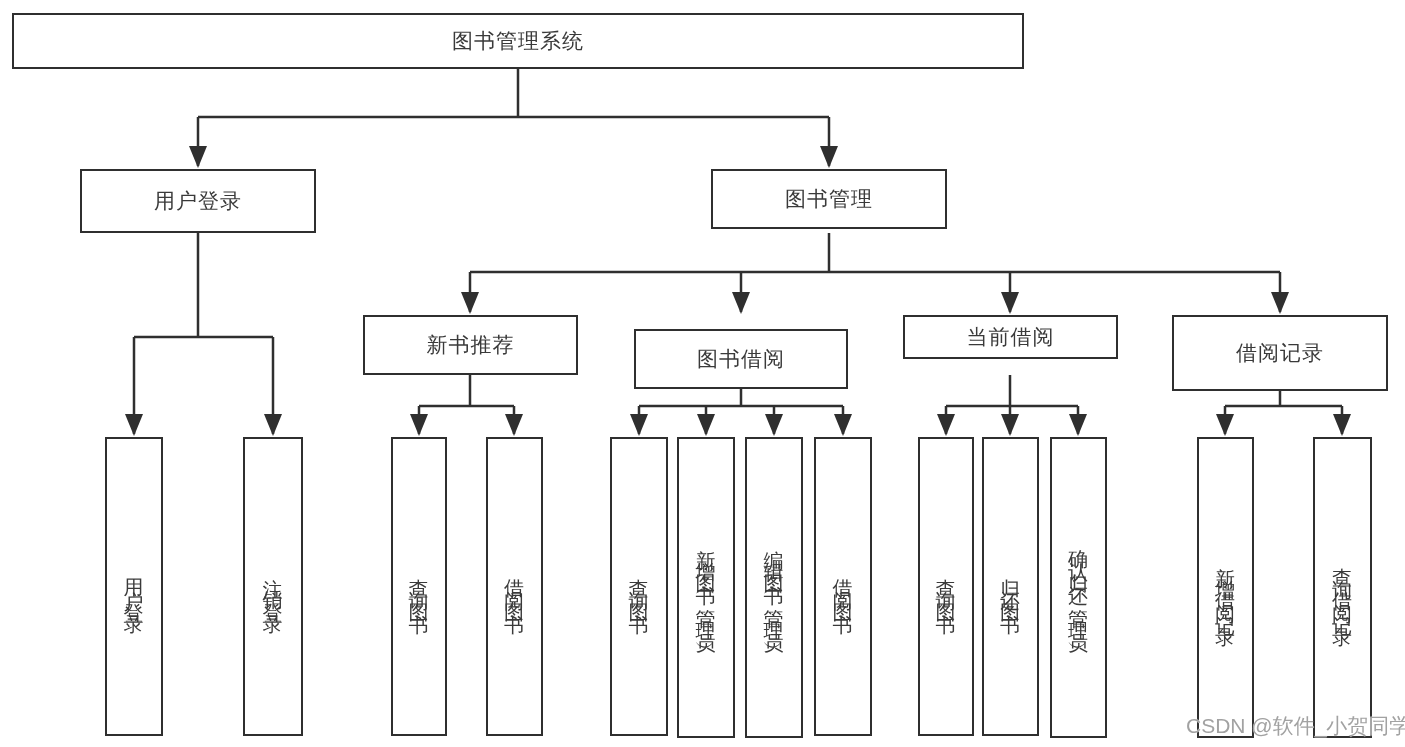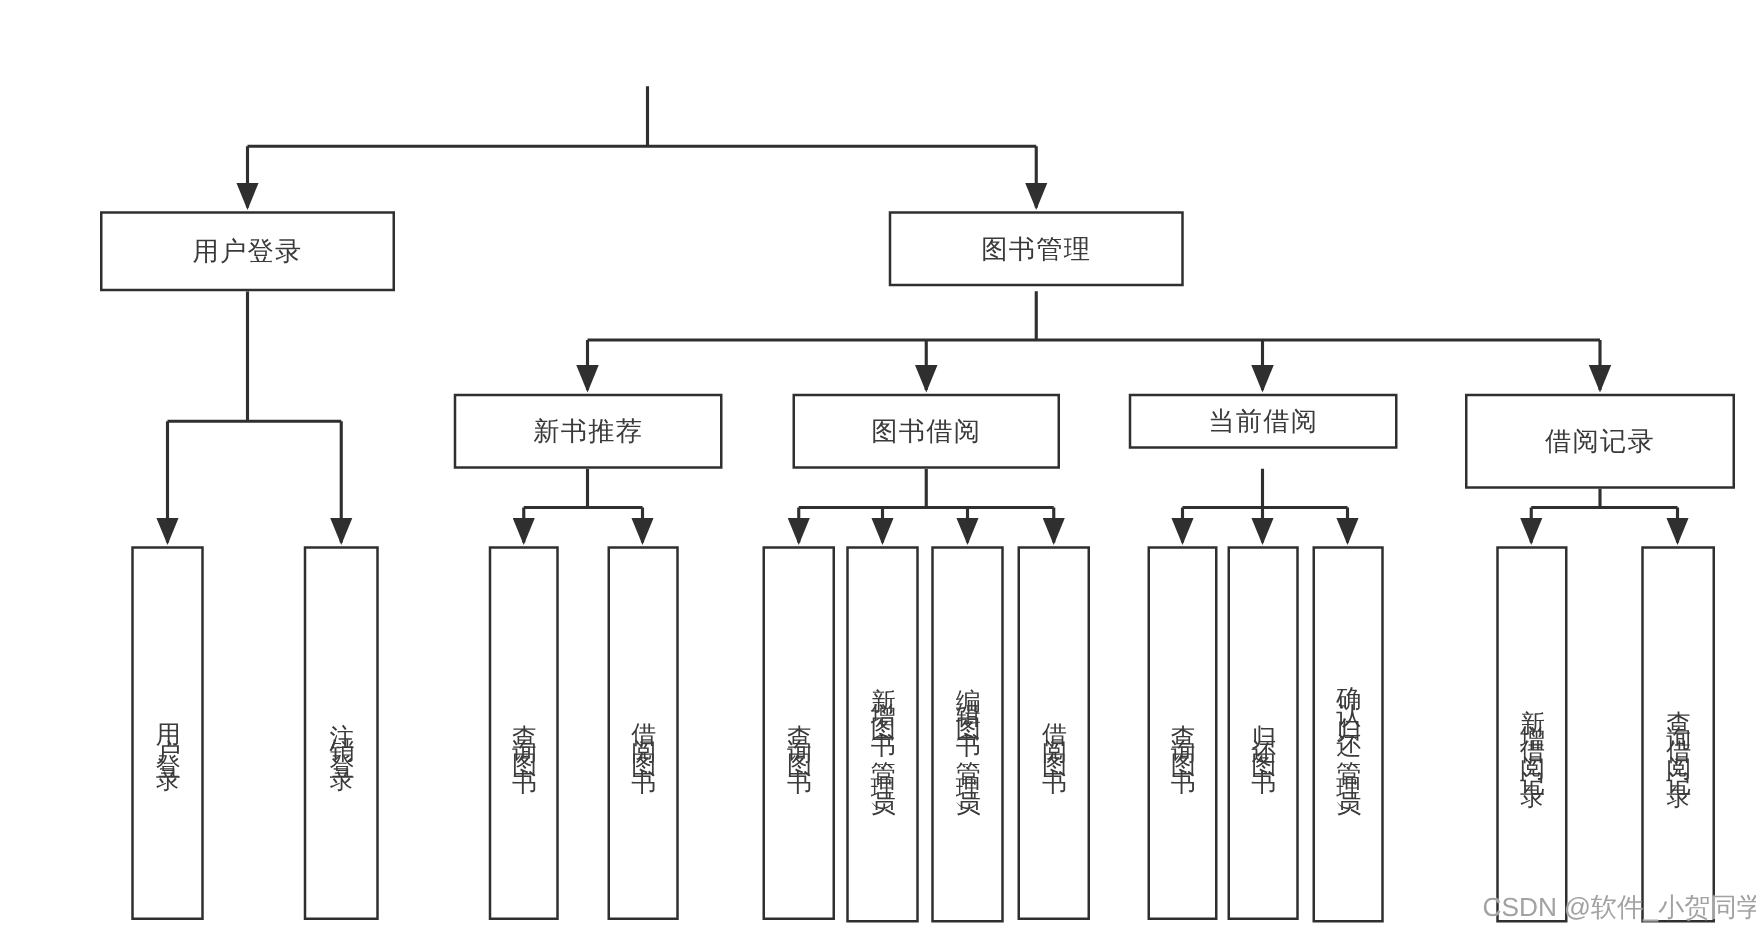--- a/index.html
+++ b/index.html
@@ -94,32 +94,35 @@
       <path d="M946 406 V434" marker-end="url(#arrow)"></path>
       <path d="M1010 406 V434" marker-end="url(#arrow)"></path>
       <path d="M1078 406 V434" marker-end="url(#arrow)"></path>
 
       <path d="M1280 375 V406 M1225 406 H1342"></path>
       <path d="M1225 406 V434" marker-end="url(#arrow)"></path>
       <path d="M1342 406 V434" marker-end="url(#arrow)"></path>
     </g>
   </svg>
 
+  <div class="node hbox" style="left:12px; top:13px; width:1012px; height:56px;">
+    <span>图书管理系统</span>
+  </div>
 
   <div class="node hbox" style="left:80px; top:169px; width:236px; height:64px;">
     <span>用户登录</span>
   </div>
   <div class="node hbox" style="left:711px; top:169px; width:236px; height:60px;">
     <span>图书管理</span>
   </div>
 
   <div class="node hbox" style="left:363px; top:315px; width:215px; height:60px;justify-content:center;">
     <span>新书推荐</span>
   </div>
-  <div class="node hbox" style="left:634px; top:315px; width:214px; height:60px;">
+  <div class="node hbox" style="left:634px; top:329px; width:214px; height:60px;">
     <span>图书借阅</span>
   </div>
   <div class="node hbox" style="left:903px; top:315px; width:215px; height:44px;">
     <span>当前借阅</span>
   </div>
   <div class="node hbox" style="left:1172px; top:315px; width:216px; height:76px;">
     <span>借阅记录</span>
   </div>
 
   <div class="node vbox" style="left:105px; top:437px; width:58px; height:299px;">

